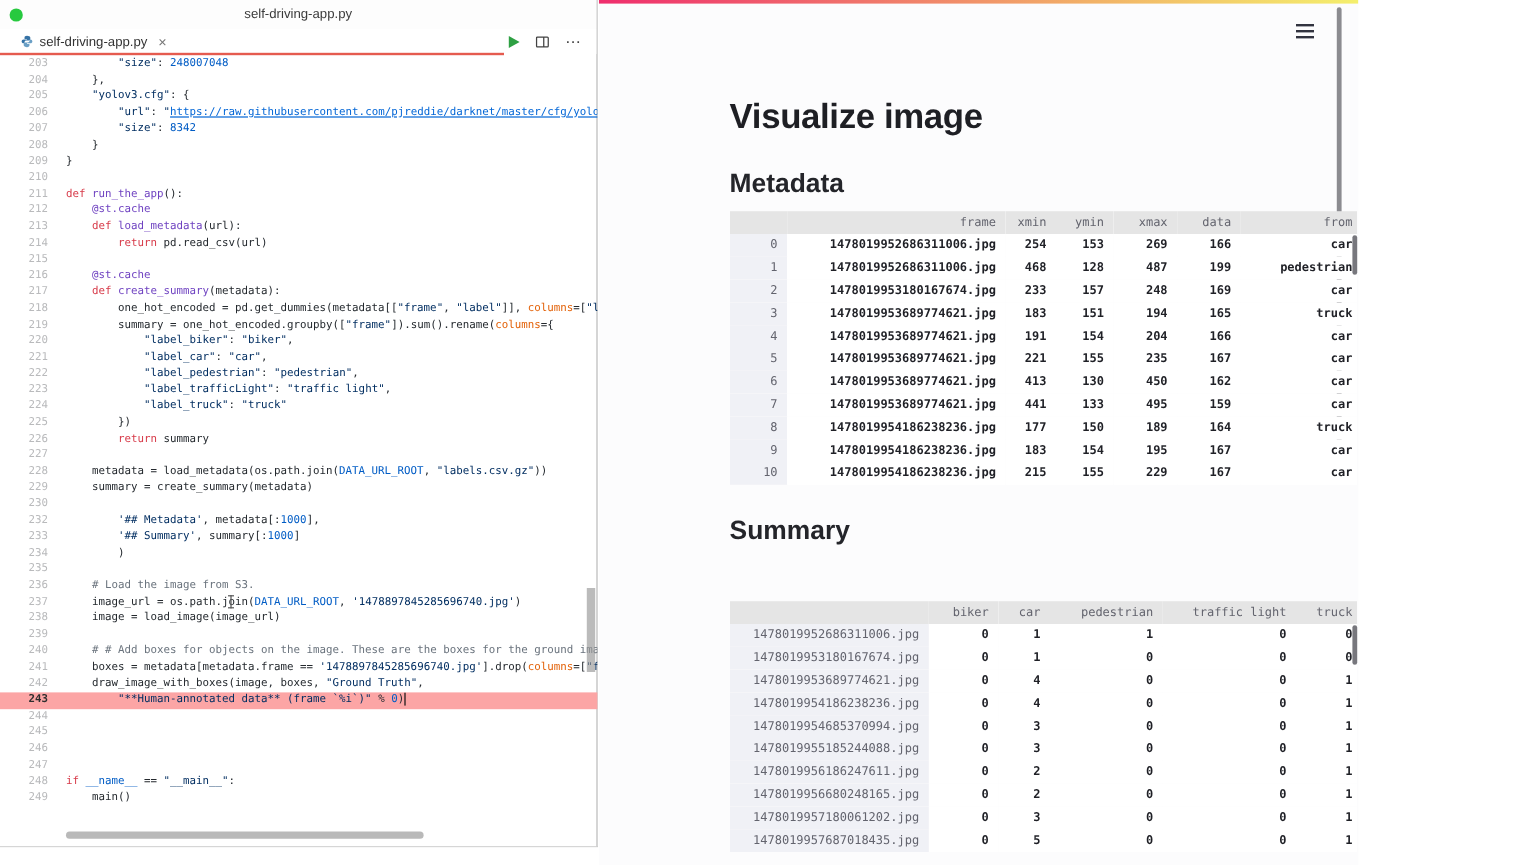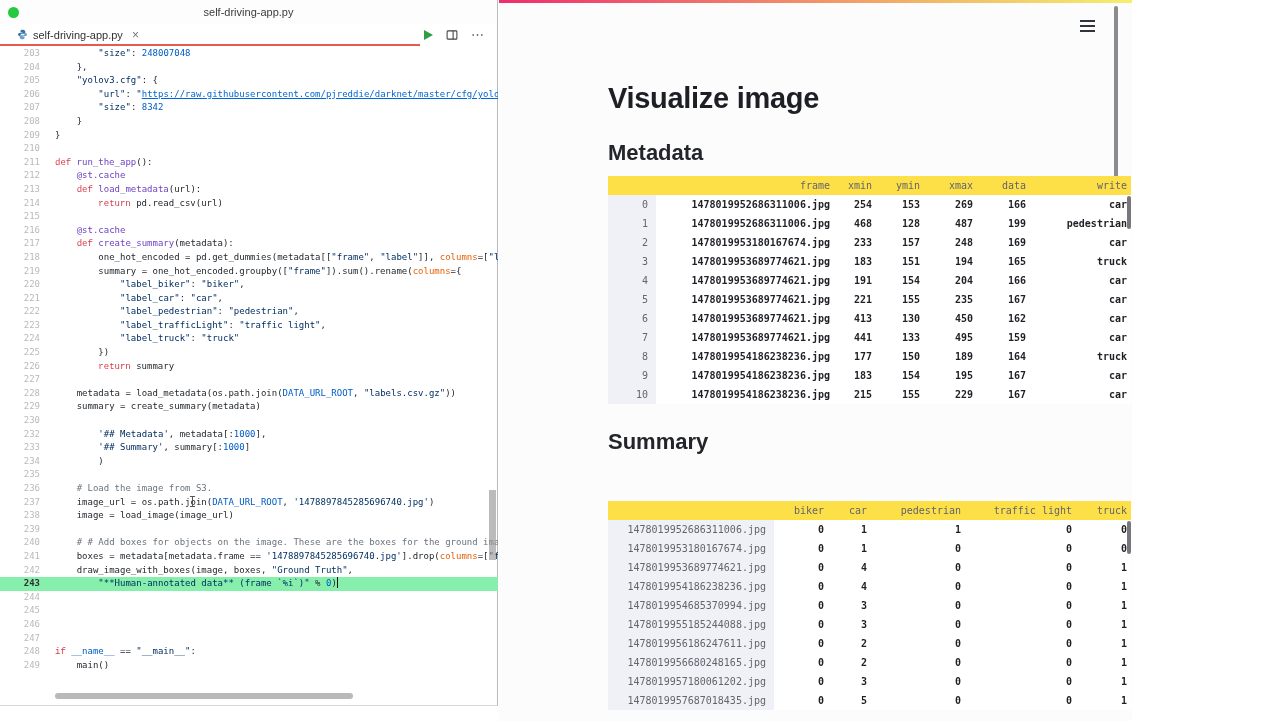--- a/index.html
+++ b/index.html
@@ -24,23 +24,23 @@
   .split-btn svg, .pyicon svg { display:block; }
   .more-btn { font-size:13px; color:#444; letter-spacing:1px; cursor:pointer; line-height:10px; }
   .tab-underline { position:absolute; left:0; top:44px; width:420px; height:2px; background:#e55b4f; }
 
   
   .code-area { position:absolute; left:0; top:47px; width:498px; height:640px; overflow:hidden;
                font-family:"DejaVu Sans Mono","Liberation Mono",monospace; font-size:9px; }
   .code-line { display:flex; height:13.6px; line-height:13.6px; white-space:pre; }
   .code-line .gutter { flex:0 0 40px; text-align:right; color:#b9babc; }
   .code-line .src { margin-left:15px; white-space:pre; overflow:hidden; flex:1 1 auto; }
-  .code-line.active { background:#86efac; }
+  .code-line.active { background:#fca5a5; }
   .code-line.active .gutter { color:#2f2f2f; font-weight:bold; }
-  .tok-p { color:#24292e; } .tok-k { color:#d73a49;font-family:Liberation Mono, monospace; } .tok-f { color:#6f42c1; }
+  .tok-p { color:#24292e; } .tok-k { color:#d73a49; } .tok-f { color:#6f42c1; }
   .tok-s { color:#032f62; } .tok-n { color:#005cc5; } .tok-o { color:#e36209; }
   .tok-c { color:#6a737d; } .tok-u { color:#0366d6; text-decoration:underline; }
   .caret { display:inline-block; width:1px; height:11px; background:#111; vertical-align:text-bottom; }
   .ibeam { position:absolute; left:189px; top:496px; width:7px; height:11px; }
   .ibeam:before { content:""; position:absolute; left:3px; top:0; width:1px; height:11px; background:#555; }
   .ibeam:after { content:""; position:absolute; left:1px; top:0; width:5px; height:1px; background:#555;
                  box-shadow:0 10px 0 #555; }
   .editor-hscroll { position:absolute; left:55px; bottom:6px; width:298px; height:6px;
                     background:#b9b9b9; border-radius:3px; cursor:pointer; }
   .editor-vscroll { position:absolute; right:1px; top:490px; width:7px; height:70px;
@@ -56,21 +56,21 @@
                      background:#8b8b90; border-radius:2px; cursor:pointer; }
   .app-content { position:absolute; left:109px; top:0; width:523px; }
   .app-title { position:absolute; top:82px; font-size:29px; font-weight:700; color:#1e1f24; letter-spacing:-.3px; }
   .sec-heading { position:absolute; font-size:22px; font-weight:600; color:#24252a; }
   .h-metadata { top:140px; } .h-summary { top:429px; }
   .tbl-wrap { position:absolute; left:0; width:523px; }
   .tw-metadata { top:176px; } .tw-summary { top:465px;margin-top:36px; }
   table.st { border-collapse:collapse; table-layout:fixed; width:523px;
              font-family:"DejaVu Sans Mono","Liberation Mono",monospace; font-size:10px; }
   table.st th, table.st td { height:19px; padding:0 8px 0 0; text-align:right; white-space:nowrap; overflow:hidden; }
-  table.st thead th { background:#fde047; color:#63646e; font-weight:400; }
+  table.st thead th { background:#e5e5e5; color:#63646e; font-weight:400; }
   table.st td.idx { background:#f0f1f6; color:#63646e; }
   table.st td.val { color:#1f2026; font-weight:700; background:#fff; }
   table.st td.last, table.st th.last { padding-right:4px; }
   .tbl-scroll { position:absolute; right:0; top:20px; width:4px; height:33px;
                 background:#77777d; border-radius:2px; cursor:pointer; }
 </style>
 </head>
 <body>
 
 <div class="editor-window">
@@ -180,21 +180,21 @@
             <col style="width:97px">
           </colgroup>
         <thead>
             <tr id="meta-head">
               <th></th>
               <th>frame</th>
               <th>xmin</th>
               <th>ymin</th>
               <th>xmax</th>
               <th>data</th>
-              <th class="last">write</th>
+              <th class="last">from</th>
             </tr>
           </thead>
         <tbody id="meta-body">
             <tr>
               <td class="idx">0</td>
               <td class="val">1478019952686311006.jpg</td>
               <td class="val">254</td>
               <td class="val">153</td>
               <td class="val">269</td>
               <td class="val">166</td>

